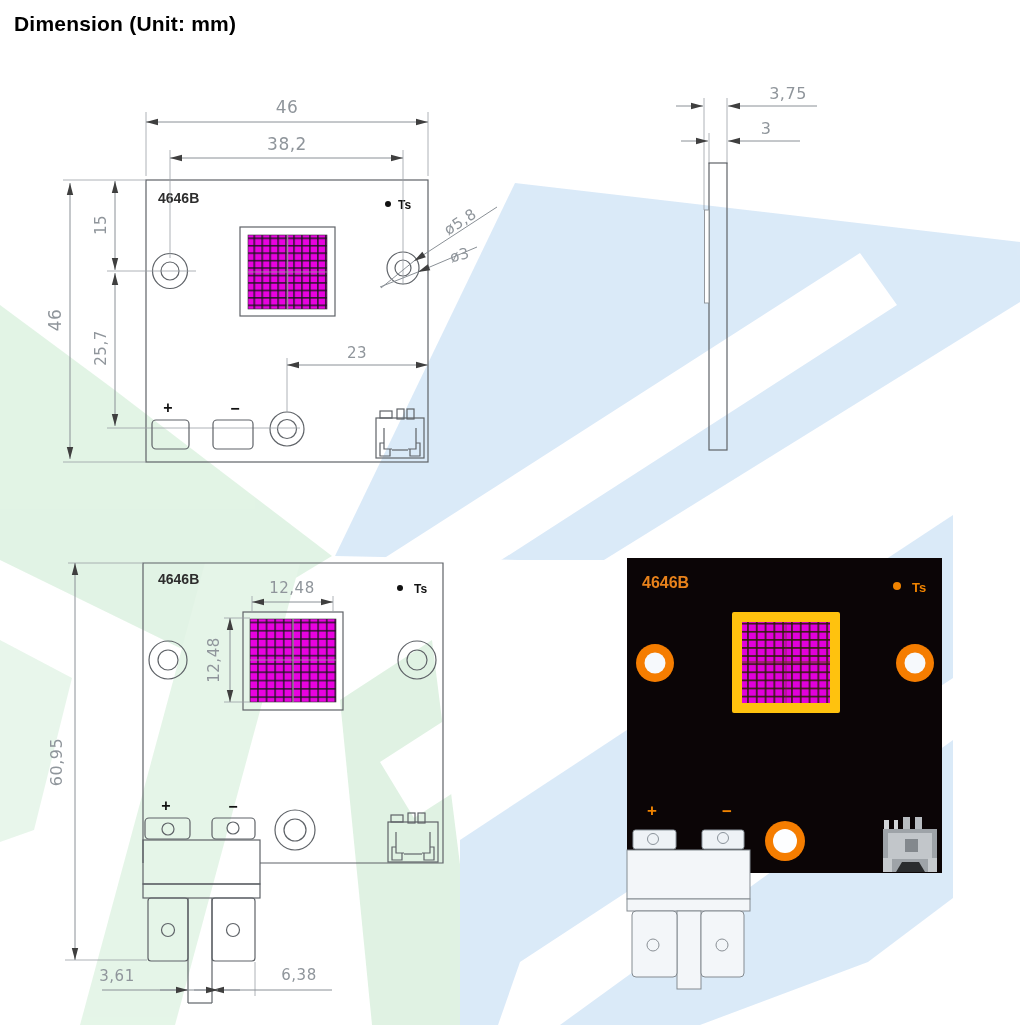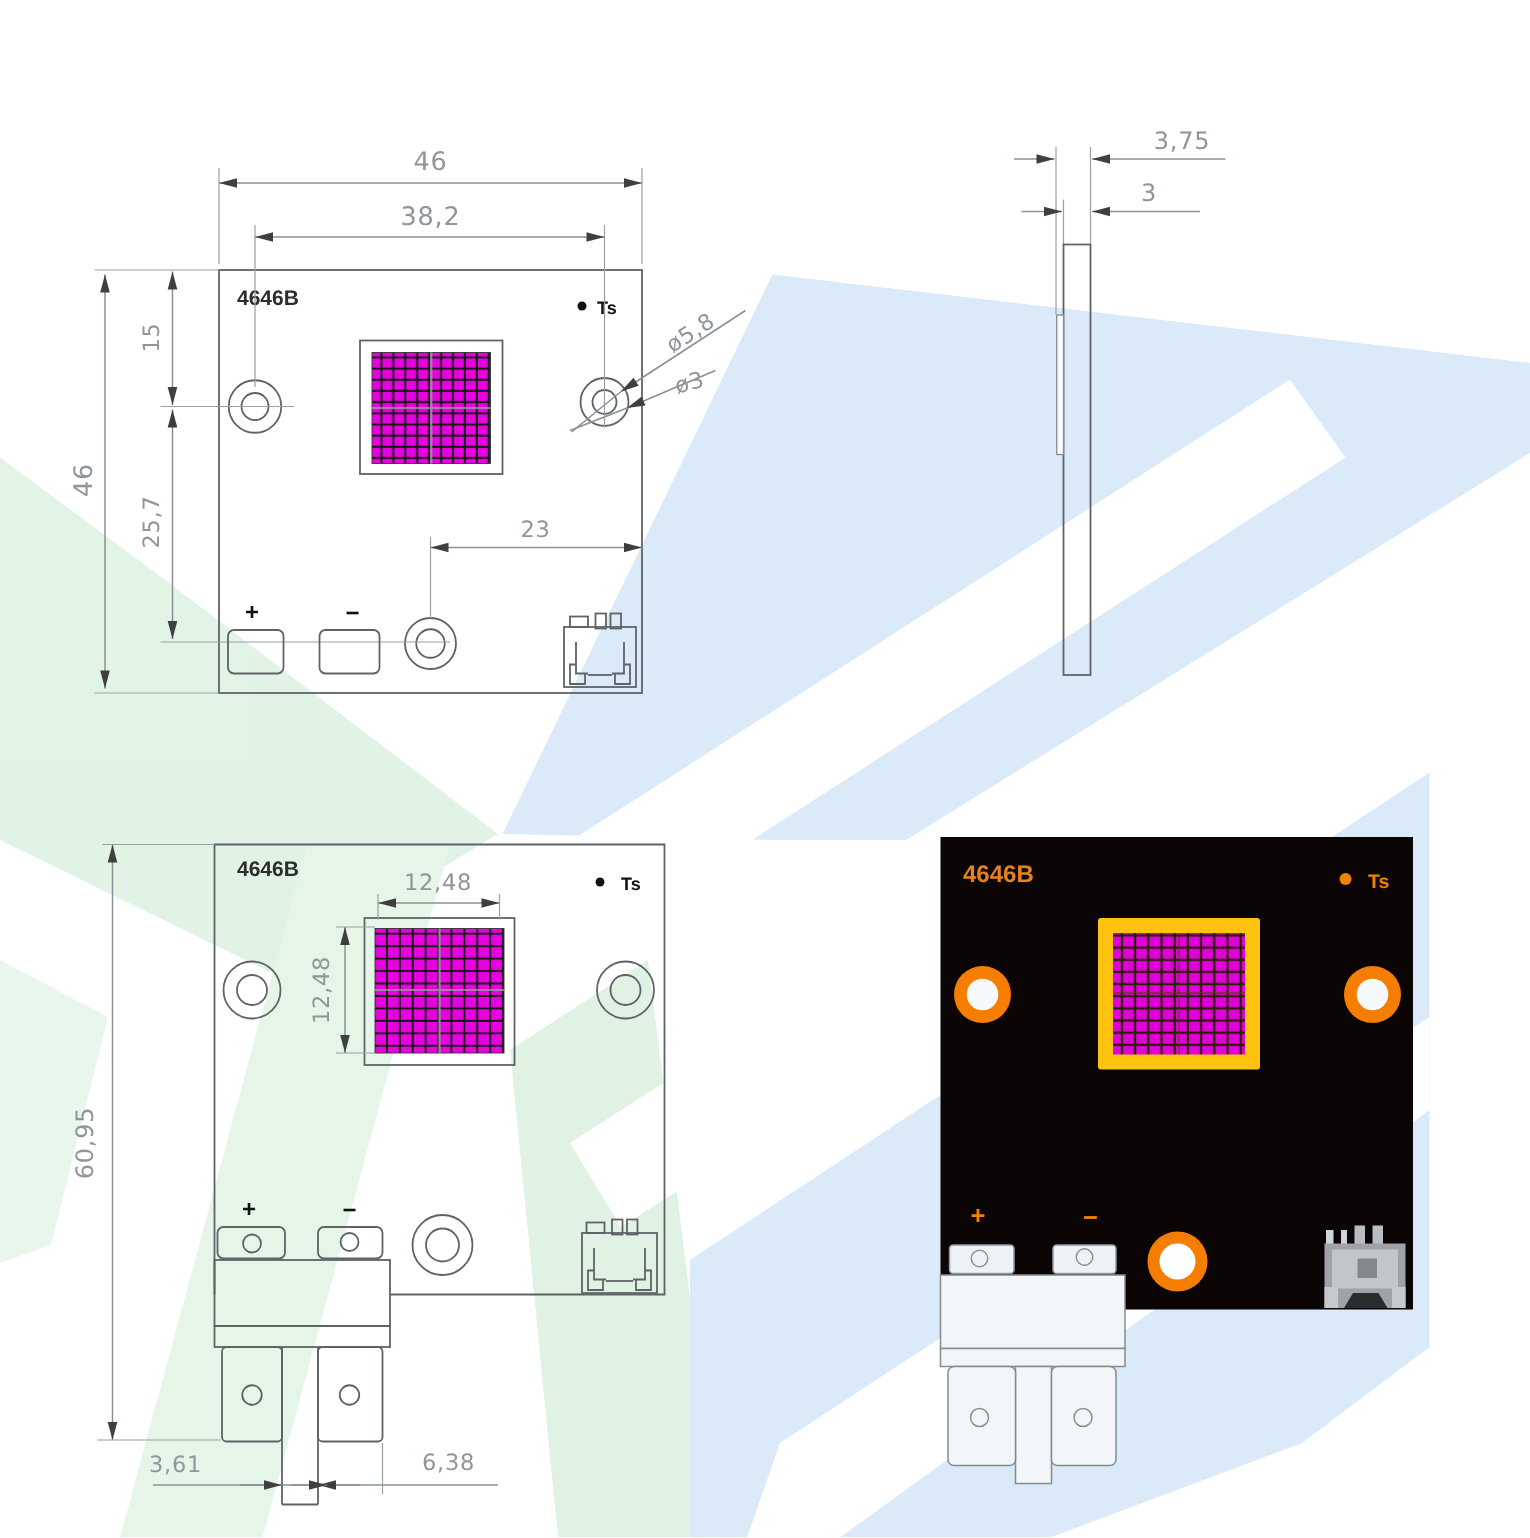--- a/index.html
+++ b/index.html
@@ -15,20 +15,21 @@
   .photoLbl{font-family:"Liberation Sans", sans-serif;font-weight:700;}
   .outline{stroke:#5f6368;stroke-width:1.2;fill:none;}
   .thin{stroke:#9aa0a5;stroke-width:0.8;fill:none;}
   .dim{stroke:#8a9096;stroke-width:1;fill:none;}
 </style>
 </head>
 <body>
 
 <div class="canvas">
 
+<div class="page-title">Dimension (Unit: mm)</div>
 
 <svg width="1020" height="1025" viewBox="0 0 1020 1025">
   <defs>
     <marker id="ar" markerUnits="userSpaceOnUse" markerWidth="14" markerHeight="9" refX="13.2" refY="4.5" orient="auto-start-reverse">
       <path d="M13.2,4.5 L1.2,1.3 L1.2,7.7 Z" fill="#3f3f3f"></path>
     </marker>
     <pattern id="ledA" width="7.95" height="7.45" patternUnits="userSpaceOnUse">
       <rect width="7.95" height="7.45" fill="#161616"></rect>
       <rect x="0.55" y="0.55" width="6.6" height="6.1" fill="#E802E0"></rect>
     </pattern>

